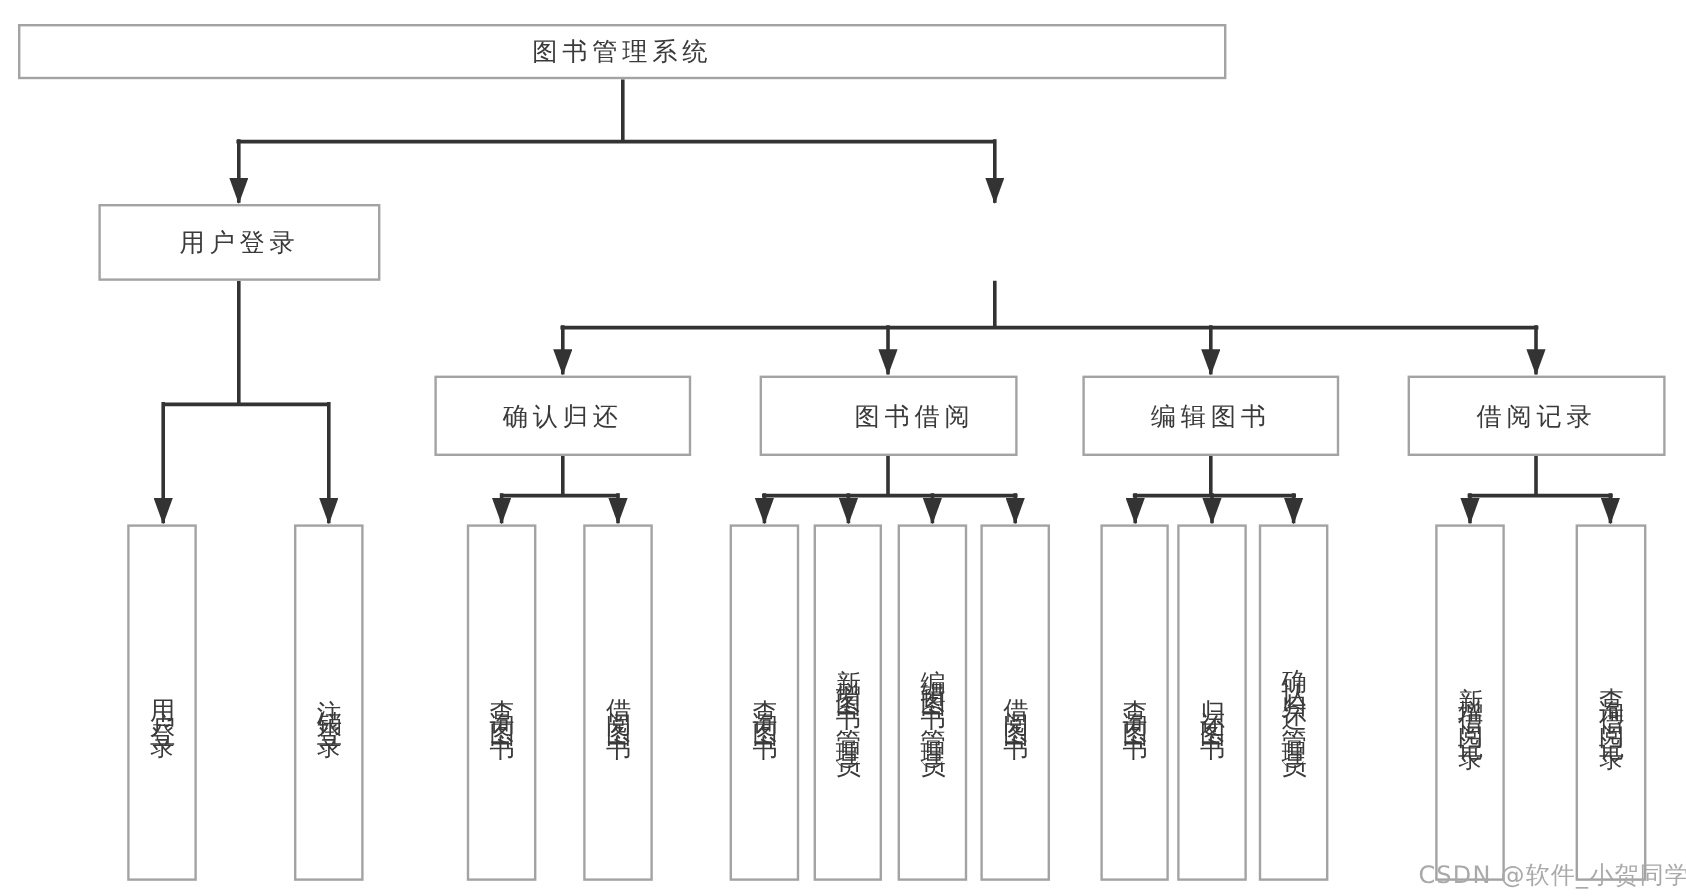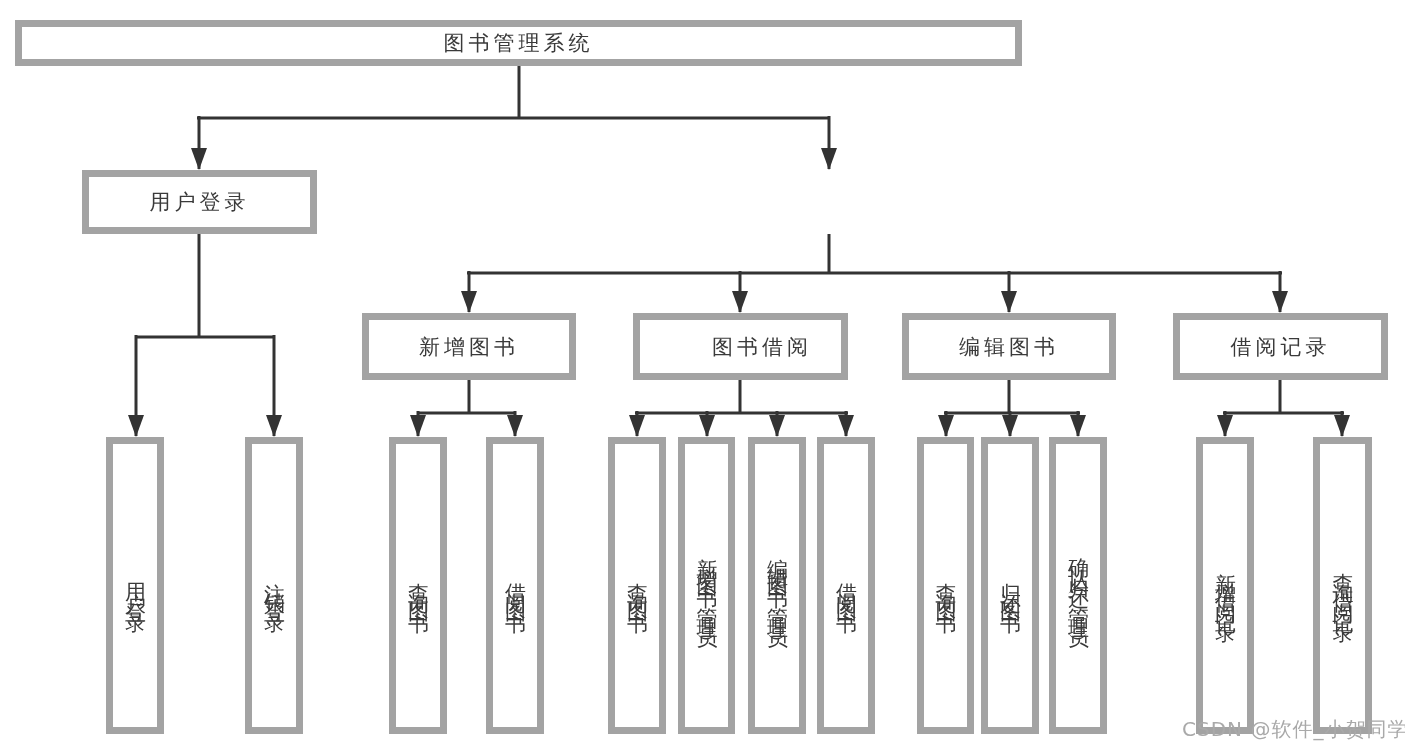--- a/index.html
+++ b/index.html
@@ -8,21 +8,21 @@
     background:#ffffff;
     font-family:"DejaVu Sans","Liberation Sans",sans-serif;
     overflow:hidden;position:relative;
   }
   #canvas{position:absolute;left:0;top:0;width:1405px;height:747px;}
   #connectors{position:absolute;left:0;top:0;width:1405px;height:747px;pointer-events:none;}
   .node{
     position:absolute;
     box-sizing:border-box;
     background:#ffffff;
-    border:7px solid #a3a3a3;
+    border:2px solid #a3a3a3;
     color:#3a3a3a;
     display:flex;align-items:center;justify-content:center;
     font-size:21px;
     letter-spacing:4px;
     text-align:center;
     white-space:nowrap;
   }
   .leaf{
     writing-mode:vertical-rl;
     text-orientation:mixed;
@@ -121,21 +121,21 @@
         <line x1="1225" y1="411" x2="1225" y2="436" marker-end="url(#arrowhead)"></line>
         <line x1="1342" y1="411" x2="1342" y2="436" marker-end="url(#arrowhead)"></line>
       </g>
     </g>
   </svg>
 
   <div class="node" id="n-root">图书管理系统</div>
 
   <div class="node" id="n-user-login">用户登录</div>
 
-  <div class="node" id="n-new-book">新增图书</div>
+  <div class="node" id="n-new-book">确认归还</div>
   <div class="node" id="n-book-borrow">图书借阅</div>
   <div class="node" id="n-current-borrow">编辑图书</div>
   <div class="node" id="n-borrow-record">借阅记录</div>
 
   <div class="node leaf" id="l-a1">用户登录</div>
   <div class="node leaf" id="l-a2">注销登录</div>
 
   <div class="node leaf" id="l-b1">查询图书</div>
   <div class="node leaf" id="l-b2">借阅图书</div>
 

